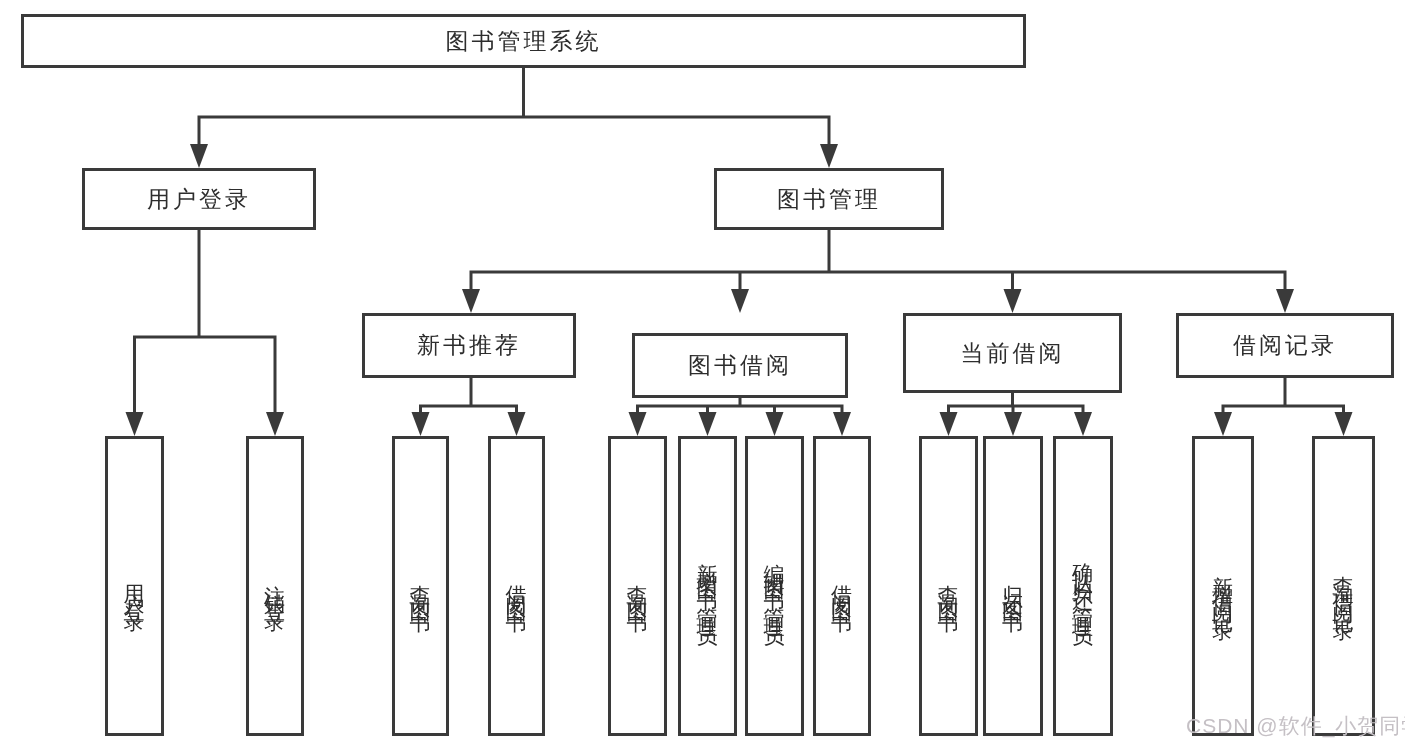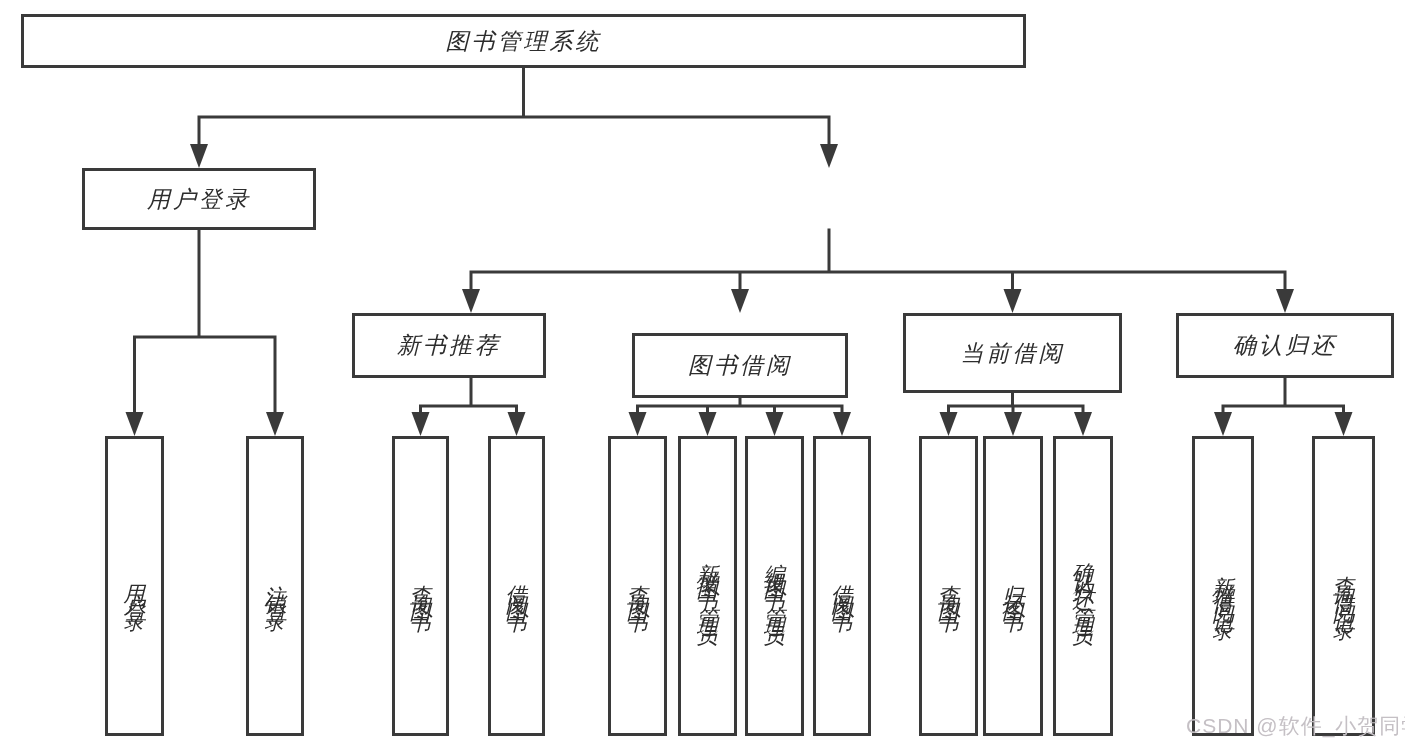--- a/index.html
+++ b/index.html
@@ -11,21 +11,20 @@
     font-family:"Liberation Sans","DejaVu Sans",sans-serif;
   }
   #connectors{position:absolute;left:0;top:0;z-index:1;}
   .node{
     position:absolute;
     box-sizing:border-box;
     background:var(--fill,#ffffff);
     border:3px solid var(--line,#3a3a3a);
     display:flex;align-items:center;justify-content:center;
     z-index:2;
-    font-style:italic;
   }
   .node .lbl{
     font-size:23px;
     color:var(--text,#2d2d2d);
     letter-spacing:3px;
     white-space:nowrap;
     line-height:1;
   }
   .node.vertical .lbl{
     writing-mode:vertical-rl;
@@ -81,21 +80,24 @@
     </div>
     <div class="node" style="left: 82px; top: 168px; width: 234px; height: 62px;">
       <span class="lbl">用户登录</span>
     </div>
     <div class="node vertical" style="left: 105px; top: 436px; width: 59px; height: 300px;">
       <span class="lbl">用户登录</span>
     </div>
     <div class="node vertical" style="left: 246px; top: 436px; width: 58px; height: 300px;">
       <span class="lbl">注销登录</span>
     </div>
-    <div class="node" style="left: 352px; top: 313px; width: 194px; height: 65px;">
+    <div class="node" style="left: 714px; top: 168px; width: 230px; height: 62px;">
+      <span class="lbl">图书管理</span>
+    </div>
+    <div class="node" style="left: 362px; top: 313px; width: 214px; height: 65px;">
       <span class="lbl">新书推荐</span>
     </div>
     <div class="node vertical" style="left: 392px; top: 436px; width: 57px; height: 300px;">
       <span class="lbl">查询图书</span>
     </div>
     <div class="node vertical" style="left: 488px; top: 436px; width: 57px; height: 300px;">
       <span class="lbl">借阅图书</span>
     </div>
     <div class="node" style="left: 632px; top: 313px; width: 216px; height: 65px; margin-top: 20px;">
       <span class="lbl">图书借阅</span>
@@ -118,21 +120,21 @@
     <div class="node vertical" style="left: 919px; top: 436px; width: 59px; height: 300px;">
       <span class="lbl">查询图书</span>
     </div>
     <div class="node vertical" style="left: 983px; top: 436px; width: 60px; height: 300px;">
       <span class="lbl">归还图书</span>
     </div>
     <div class="node vertical" style="left: 1053px; top: 436px; width: 60px; height: 300px;">
       <span class="lbl">确认归还（管理员）</span>
     </div>
     <div class="node" style="left: 1176px; top: 313px; width: 218px; height: 65px;">
-      <span class="lbl">确认归还</span>
+      <span class="lbl">借阅记录</span>
     </div>
     <div class="node vertical" style="left: 1192px; top: 436px; width: 62px; height: 300px;">
       <span class="lbl">新增借阅记录</span>
     </div>
     <div class="node vertical" style="left: 1312px; top: 436px; width: 63px; height: 300px;">
       <span class="lbl">查询借阅记录</span>
     </div>
   </div>
 
 </body></html>

